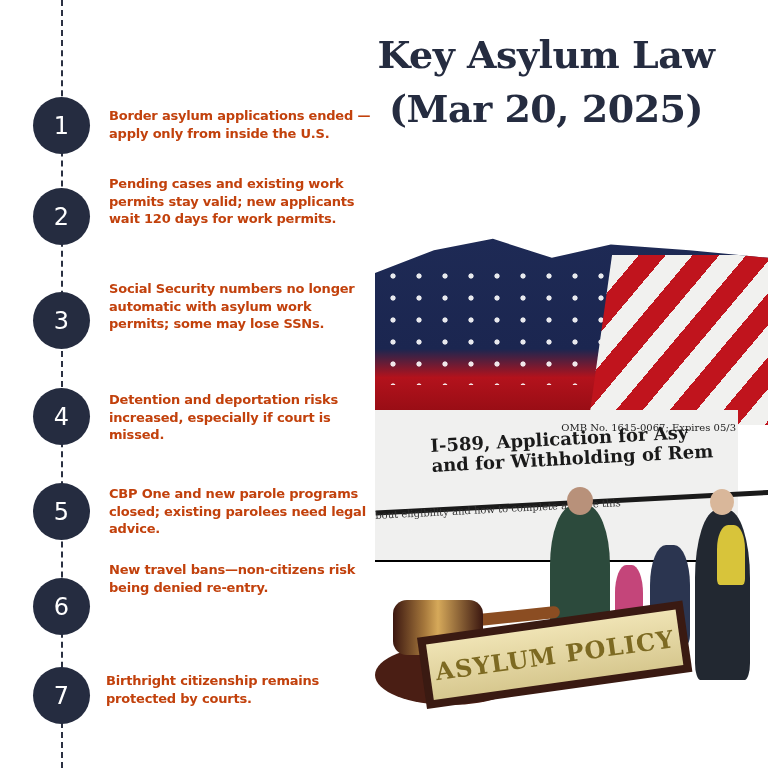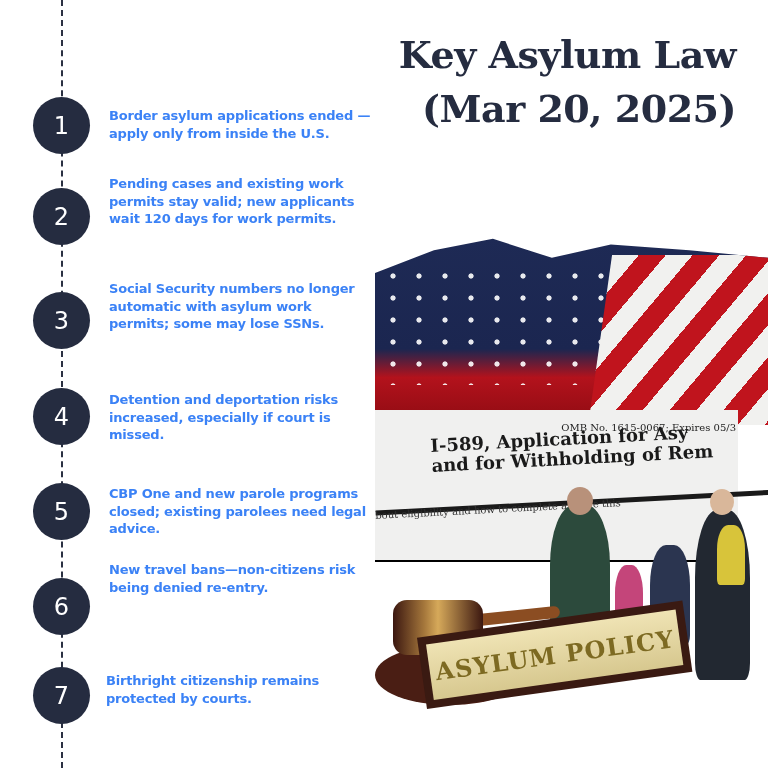--- a/index.html
+++ b/index.html
@@ -17,26 +17,26 @@
     }
     .step-circle {
       position: absolute; left: 33px; width: 57px; height: 57px;
       border-radius: 50%; background: #252c40; color: #ffffff;
       display: flex; align-items: center; justify-content: center;
       font-family: "DejaVu Sans", sans-serif; font-size: 24px; font-weight: normal;
     }
     .step-text {
       position: absolute; left: 109px; width: 265px;
       font-family: "DejaVu Sans", sans-serif; font-weight: bold;
-      font-size: 13px; line-height: 17.5px; color: #3b82f6;
+      font-size: 13px; line-height: 17.5px; color: #c2410c;
       letter-spacing: -0.2px;
     }
     .title {
       position: absolute; right: 32px; top: 28px; width: 380px;
-      text-align: right; color: #252c40;
+      text-align: center; color: #252c40;
       font-family: "DejaVu Serif", serif; font-weight: bold;
       font-size: 38px; line-height: 54px; letter-spacing: -0.5px;
     }
     .photo {
       position: absolute; left: 375px; top: 225px; width: 393px; height: 520px;
       overflow: hidden;
     }
     .flag {
       position: absolute; left: 0; top: 10px; width: 393px; height: 190px;
       background: linear-gradient(180deg, #1e2a55 0%, #1b2650 60%, #b3121c 75%, #8d0b12 100%);

